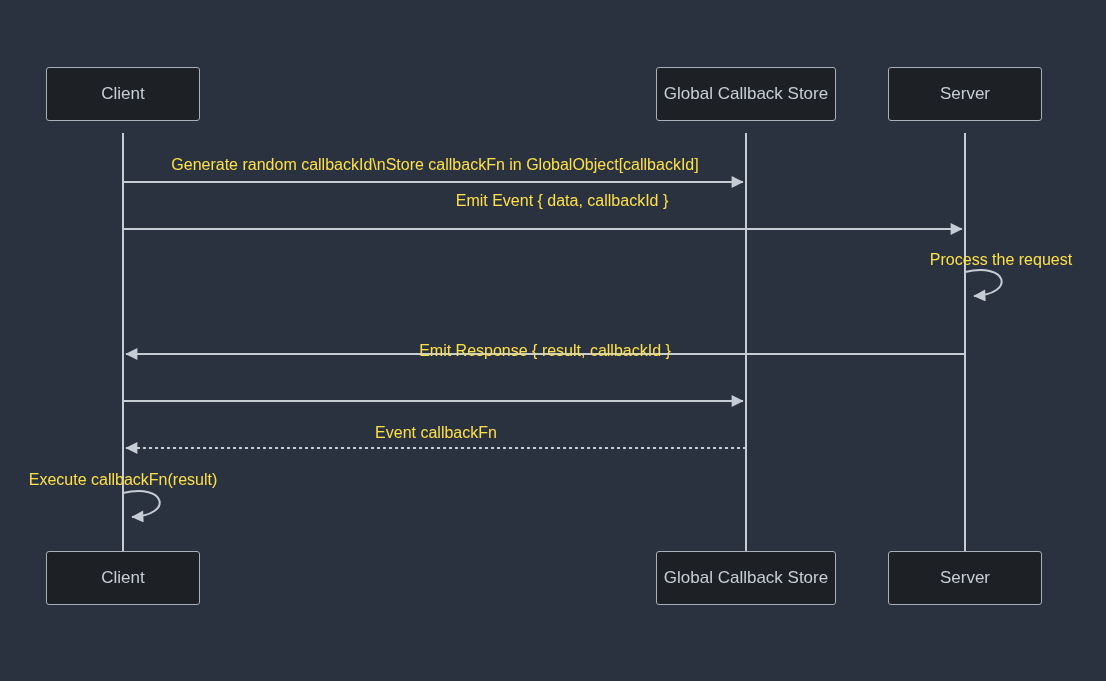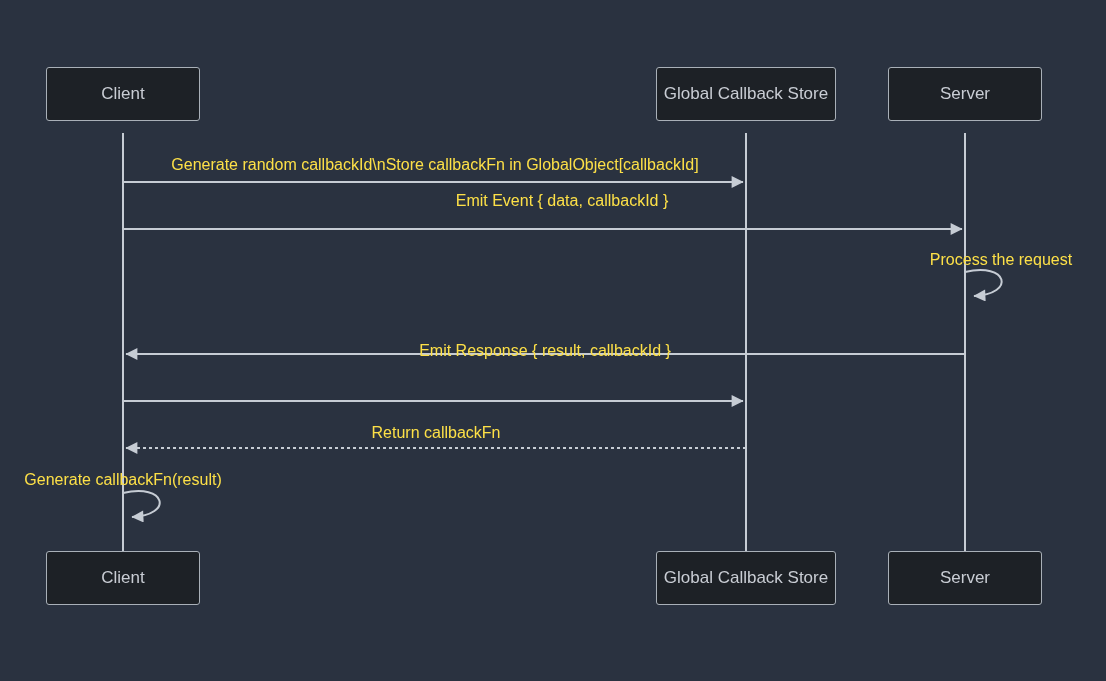--- a/index.html
+++ b/index.html
@@ -91,16 +91,16 @@
     <span class="actor-label">Global Callback Store</span>
   </div>
   <div class="actor-box" style="left:888px; top:551px; width:154px;">
     <span class="actor-label">Server</span>
   </div>
 
   <div class="msg-label" style="left:435px; top:156px;">Generate random callbackId\nStore callbackFn in GlobalObject[callbackId]</div>
   <div class="msg-label" style="left:544px; top:192px;margin-left:18px;">Emit Event { data, callbackId }</div>
   <div class="msg-label" style="left:965px; top:251px;margin-left:36px;">Process the request</div>
   <div class="msg-label" style="left:545px; top:342px;">Emit Response { result, callbackId }</div>
-  <div class="msg-label" style="left:436px; top:424px;">Return callbackFn</div>
-  <div class="msg-label" style="left:123px; top:471px;">Generate callbackFn(result)</div>
+  <div class="msg-label" style="left:436px; top:424px;">Event callbackFn</div>
+  <div class="msg-label" style="left:123px; top:471px;">Execute callbackFn(result)</div>
 
 </div>
 
 </body></html>

